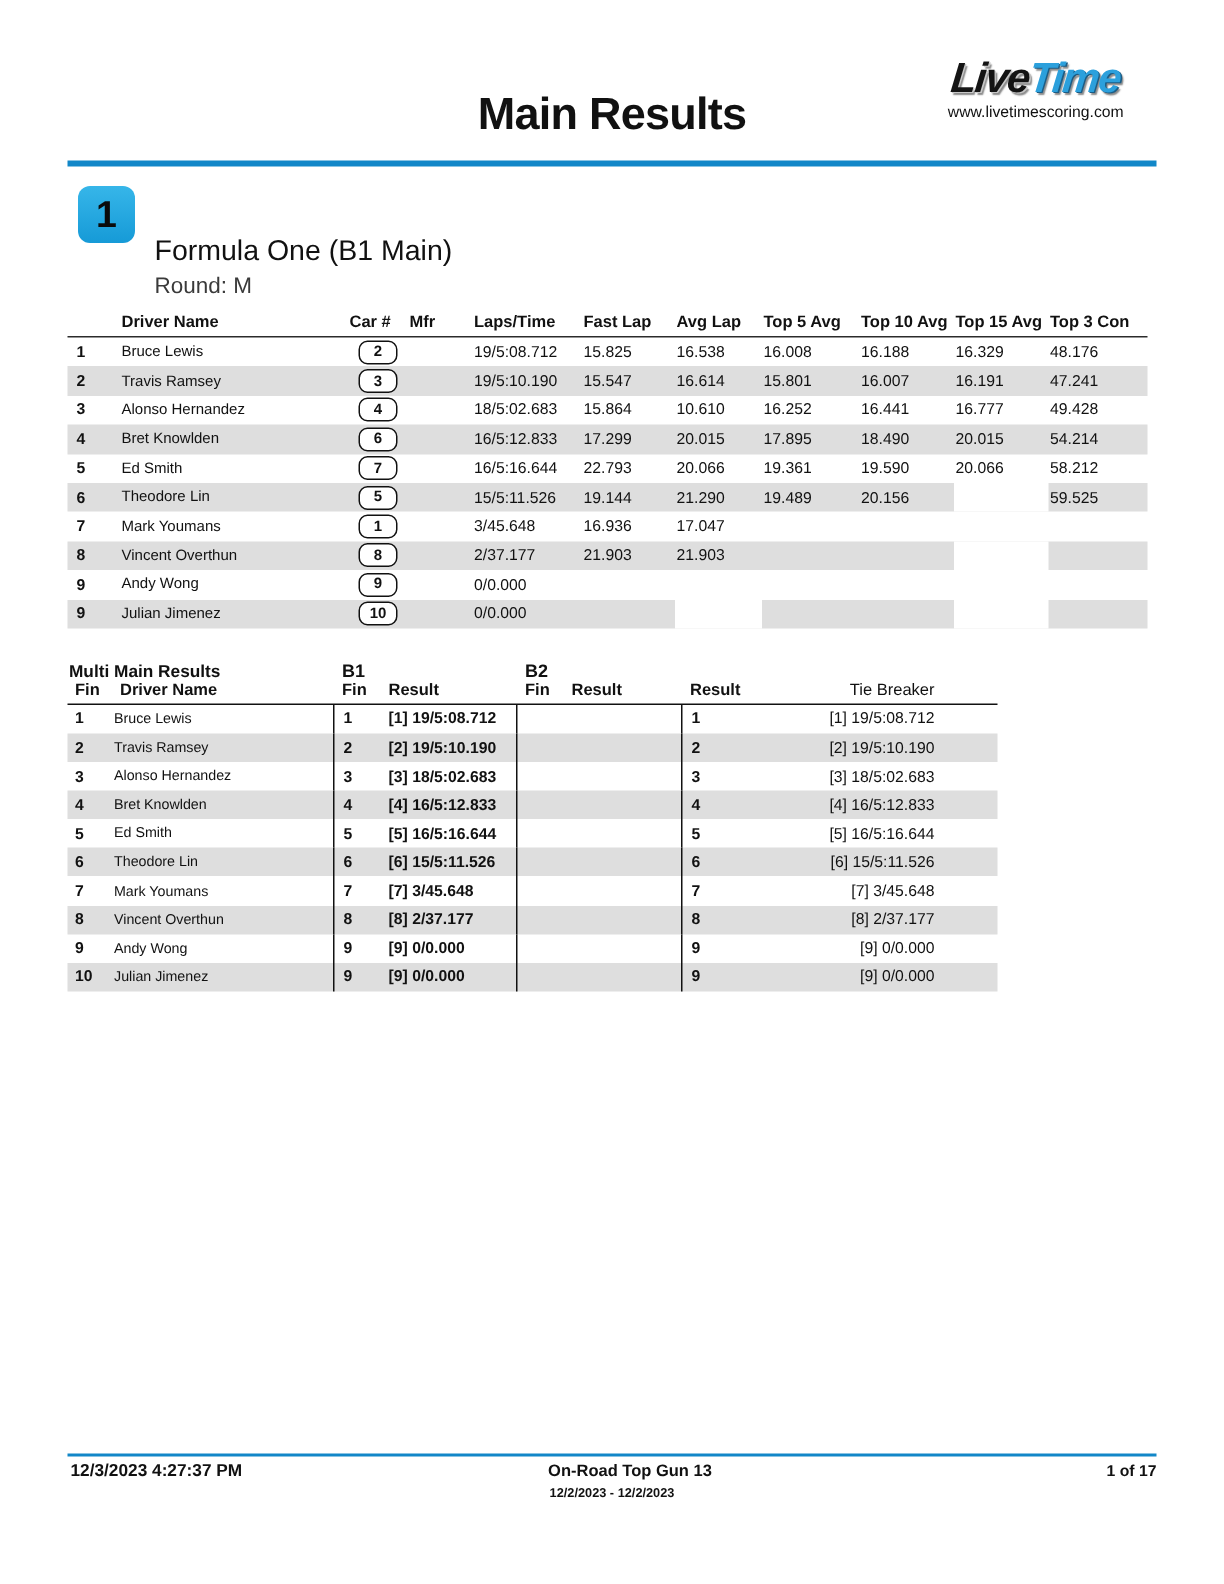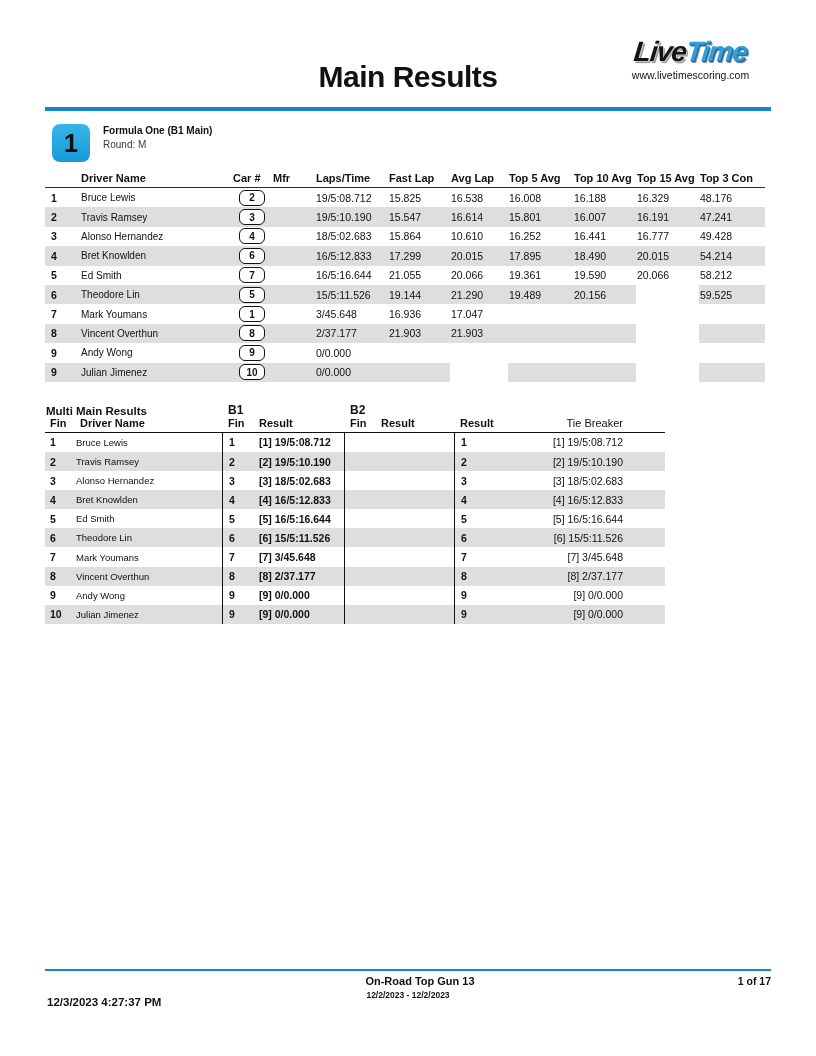--- a/index.html
+++ b/index.html
@@ -16,22 +16,22 @@
   .logo-time{color:#2CA0DC;text-shadow:1px 1px 0 #1b5d86,2px 2px 1px #8a8a8a;}
   .logo-url{font-size:10.5px;color:#111;margin-top:1px;}
   .rule{height:4px;background:#1287C8;margin:13px 45px 0 45px;}
 
   
   .sec{display:flex;margin:13px 45px 0 52px;gap:13px;}
   .badge{width:38px;height:38px;border-radius:8px;flex:0 0 38px;
          background:linear-gradient(180deg,#36B6E9,#169AD7);
          display:flex;align-items:center;justify-content:center;
          font-size:25px;font-weight:bold;color:#0a0a0a;}
-  .sec-title{font-size:10px;font-weight:bold;padding-top:1px;}
-  .sec-round{font-size:10px;color:#3a3a3a;margin-top:3px;}
+  .sec-title{font-size:19px;font-weight:normal;padding-top:1px;margin-top:32px;}
+  .sec-round{font-size:15px;color:#3a3a3a;margin-top:3px;}
 
   
   .t1{margin:10px 0 0 45px;width:720px;font-size:10.5px;}
   .t1-grid{display:grid;grid-template-columns:35px 152px 40px 43px 73px 62px 58px 65px 63px 63px 66px;}
   .t1-head{font-weight:bold;font-size:11px;border-bottom:1.6px solid #2b2b2b;padding-bottom:3px;}
   .t1-head .cell{align-items:flex-end;}
   .t1-row{height:19.4px;}
   .t1-row.shaded{background:#DEDEDE;}
   .cell{display:flex;align-items:center;height:100%;white-space:nowrap;padding-left:1px;}
   .cell.white{background:#fff;}
@@ -58,21 +58,21 @@
   .bres{font-weight:bold;padding-left:7px;}
   .resnum{font-weight:bold;padding-left:6px;}
   .tie{font-weight:normal;justify-content:flex-end;padding-right:42px;}
   .t2-row .vline{border-left:1.6px solid #111;}
   .t2 .dname{font-size:9.5px;}
 
   
   .footer{position:absolute;left:45px;right:45px;top:969px;}
   .footer-rule{height:2px;background:#1287C8;}
   .footer-row{position:relative;margin-top:4px;height:40px;}
-  .f-left{position:absolute;left:2px;top:0;font-size:11.5px;font-weight:bold;margin-top:21px;}
+  .f-left{position:absolute;left:2px;top:0;font-size:11.5px;font-weight:bold;}
   .f-center{position:absolute;left:50%;transform:translateX(-50%);top:0;text-align:center;}
   .f-center-title{font-size:11px;font-weight:bold;margin-left:24px;}
   .f-center-dates{font-size:8.5px;font-weight:bold;margin-top:3px;}
   .f-right{position:absolute;right:0;top:0;font-size:10.5px;font-weight:bold;}
 </style>
 </head>
 <body>
 
 <div class="page">
 
@@ -169,21 +169,21 @@
           <div class="cell">54.214</div>
         </div>
         <div class="t1-grid t1-row">
           <div class="cell fin">5</div>
           <div class="cell dname">Ed Smith</div>
           <div class="cell">
             <div class="carbox">7</div>
           </div>
           <div class="cell"></div>
           <div class="cell">16/5:16.644</div>
-          <div class="cell">21.055</div>
+          <div class="cell">22.793</div>
           <div class="cell">20.066</div>
           <div class="cell">19.361</div>
           <div class="cell">19.590</div>
           <div class="cell">20.066</div>
           <div class="cell">58.212</div>
         </div>
         <div class="t1-grid t1-row shaded">
           <div class="cell fin">6</div>
           <div class="cell dname">Theodore Lin</div>
           <div class="cell">

